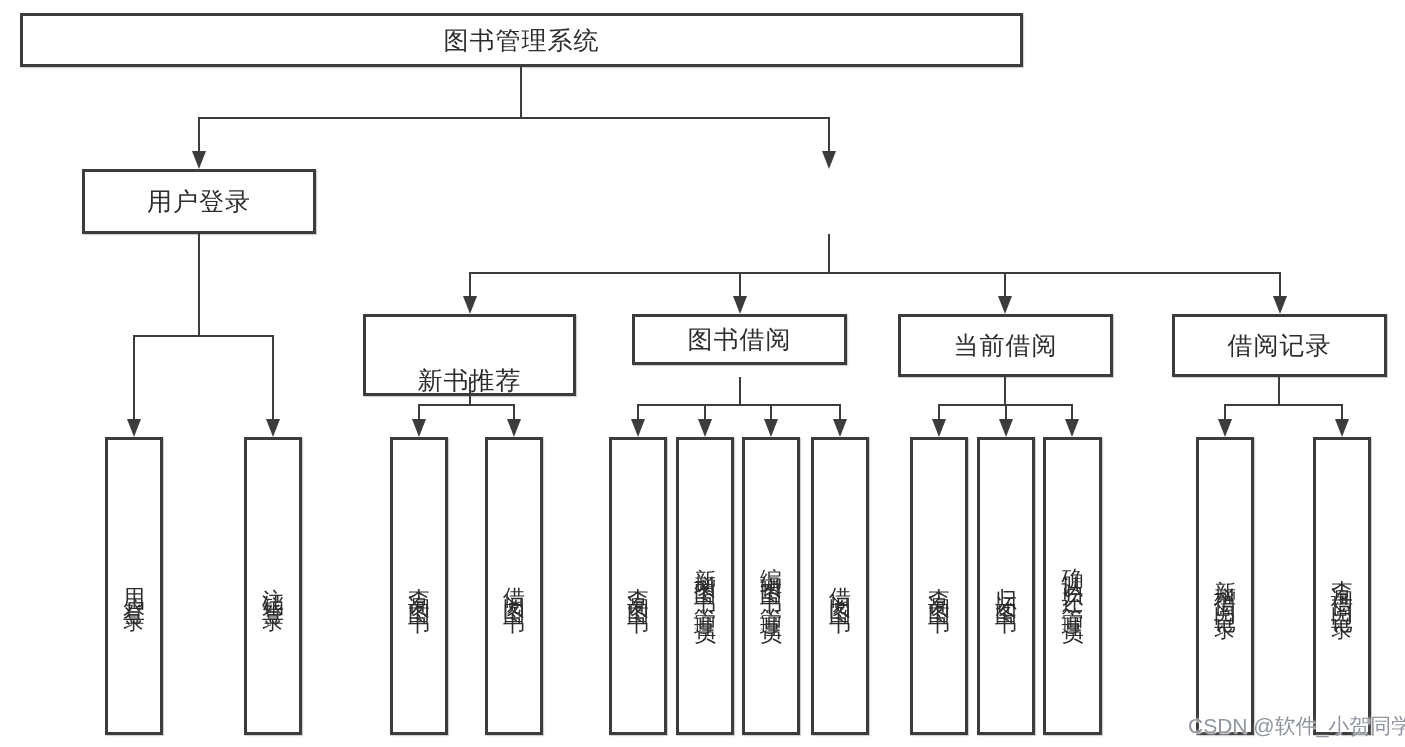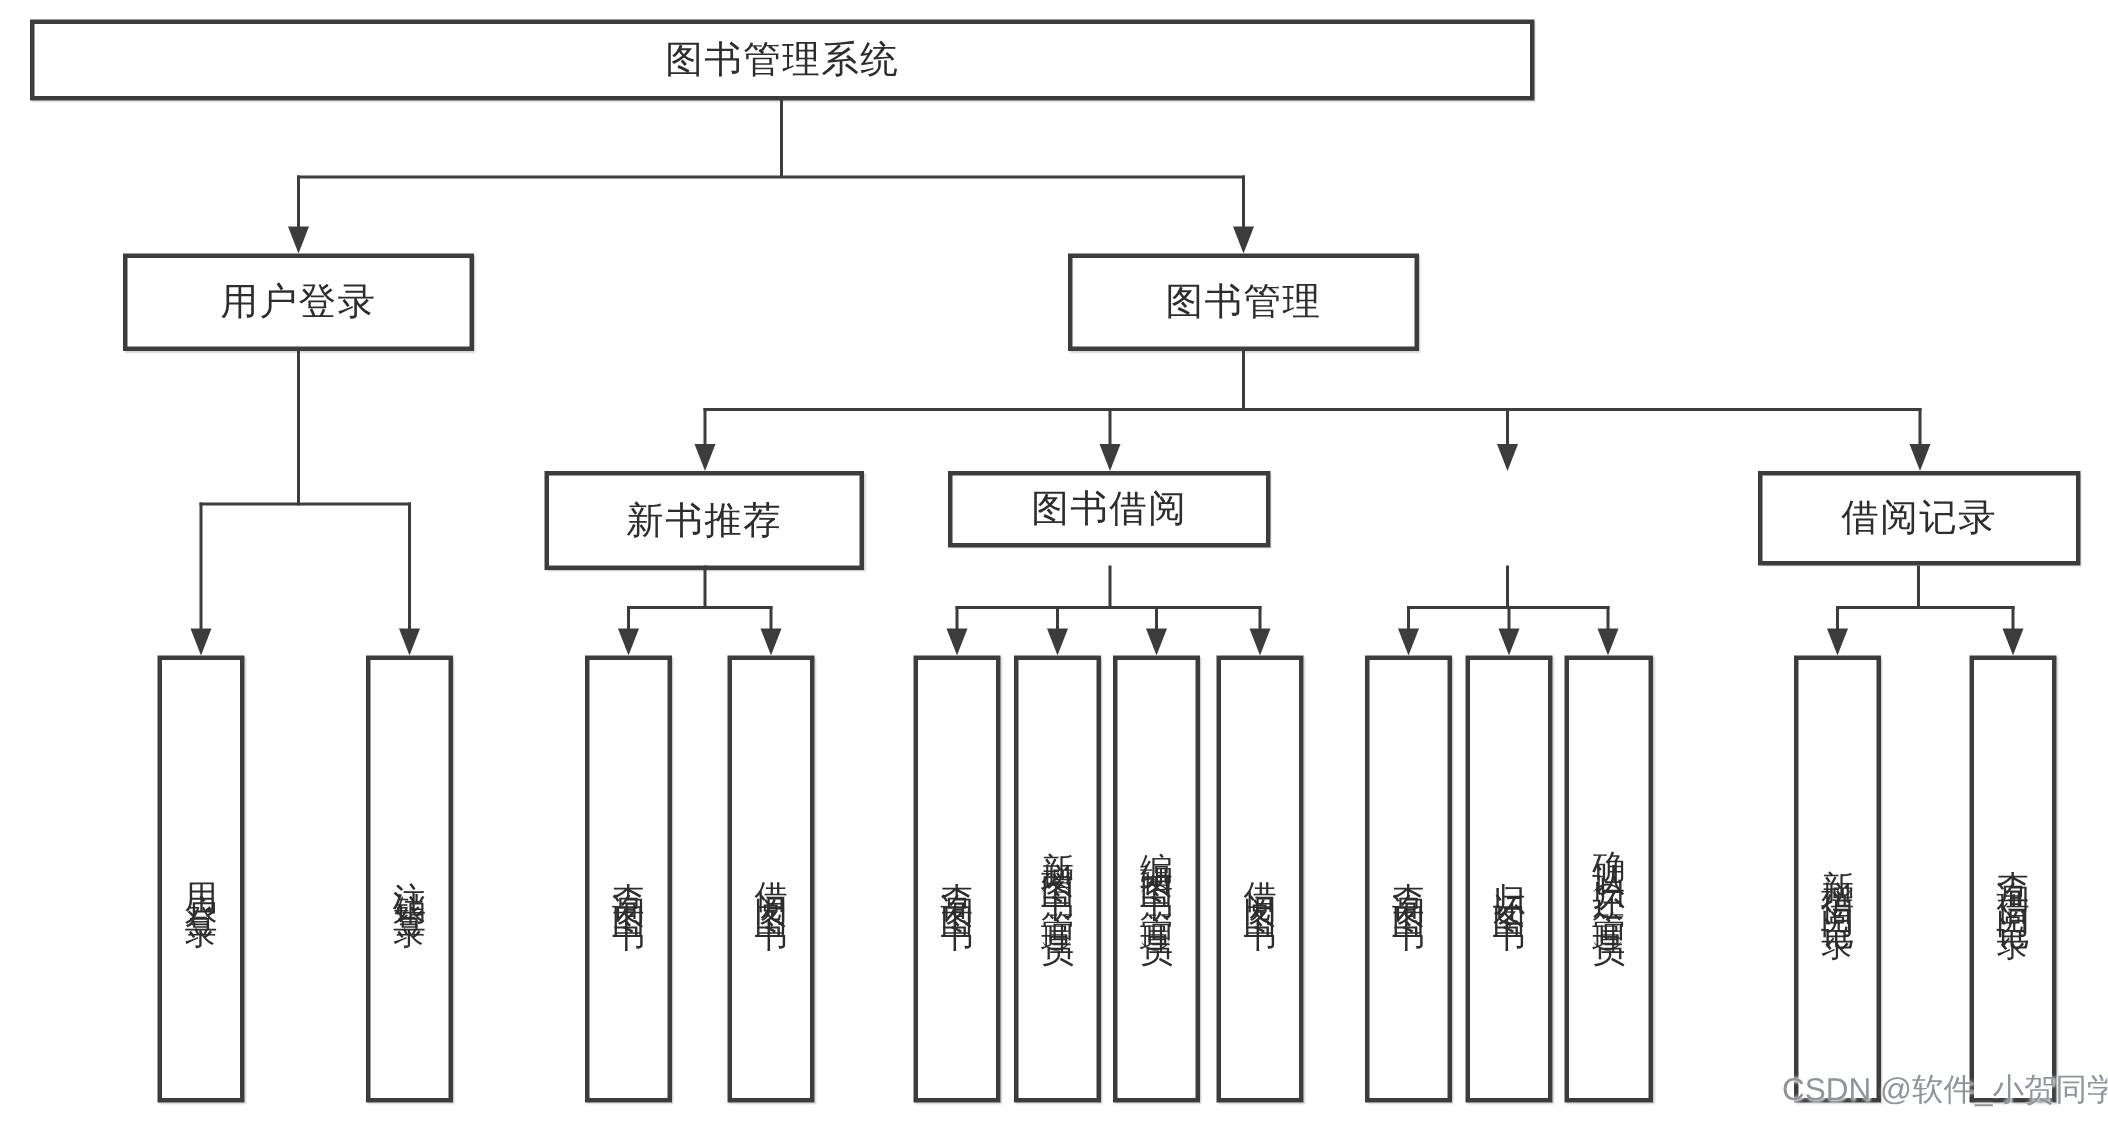--- a/index.html
+++ b/index.html
@@ -72,47 +72,47 @@
   <div class="vline" style="left:520px;top:66px;height:52px;"></div>
   <div class="hline" style="left:198px;top:117px;width:632px;"></div>
   <div class="vline" style="left:198px;top:117px;height:36px;"></div>
   <div class="arrow" style="left:192px;top:151px;"></div>
   <div class="vline" style="left:828px;top:117px;height:36px;"></div>
   <div class="arrow" style="left:822px;top:151px;"></div>
 
   <div class="box" style="left:82px;top:169px;width:234px;height:65px;">
     <span class="h-label">用户登录</span>
   </div>
-  <div class="box" style="left:712px;top:169px;width:234px;height:65px;">
-    <span class="h-label">图书管理</span>
-  </div>
 
   <div class="vline" style="left:198px;top:234px;height:103px;"></div>
   <div class="hline" style="left:133px;top:335px;width:141px;"></div>
   <div class="vline" style="left:133px;top:335px;height:86px;"></div>
   <div class="arrow" style="left:127px;top:419px;"></div>
   <div class="vline" style="left:272px;top:335px;height:86px;"></div>
   <div class="arrow" style="left:266px;top:419px;"></div>
 
   <div class="vline" style="left:828px;top:234px;height:40px;"></div>
   <div class="hline" style="left:469px;top:272px;width:812px;"></div>
   <div class="vline" style="left:469px;top:272px;height:26px;"></div>
   <div class="arrow" style="left:463px;top:296px;"></div>
   <div class="vline" style="left:739px;top:272px;height:26px;"></div>
   <div class="arrow" style="left:733px;top:296px;"></div>
   <div class="vline" style="left:1004px;top:272px;height:26px;"></div>
   <div class="arrow" style="left:998px;top:296px;"></div>
   <div class="vline" style="left:1279px;top:272px;height:26px;"></div>
   <div class="arrow" style="left:1273px;top:296px;"></div>
 
-  <div class="box" style="left:363px;top:314px;width:213px;height:66px;">
+  <div class="box" style="left:363px;top:314px;width:213px;height:82px;align-items:flex-end;">
     <span class="h-label">新书推荐</span>
   </div>
   <div class="box" style="left:632px;top:314px;width:215px;height:51px;">
     <span class="h-label">图书借阅</span>
+  </div>
+  <div class="box" style="left:898px;top:314px;width:215px;height:63px;">
+    <span class="h-label">当前借阅</span>
   </div>
   <div class="box" style="left:1172px;top:314px;width:215px;height:63px;">
     <span class="h-label">借阅记录</span>
   </div>
 
   <div class="vline" style="left:469px;top:377px;height:29px;"></div>
   <div class="hline" style="left:418px;top:404px;width:97px;"></div>
   <div class="vline" style="left:418px;top:404px;height:17px;"></div>
   <div class="arrow" style="left:412px;top:419px;"></div>
   <div class="vline" style="left:513px;top:404px;height:17px;"></div>

